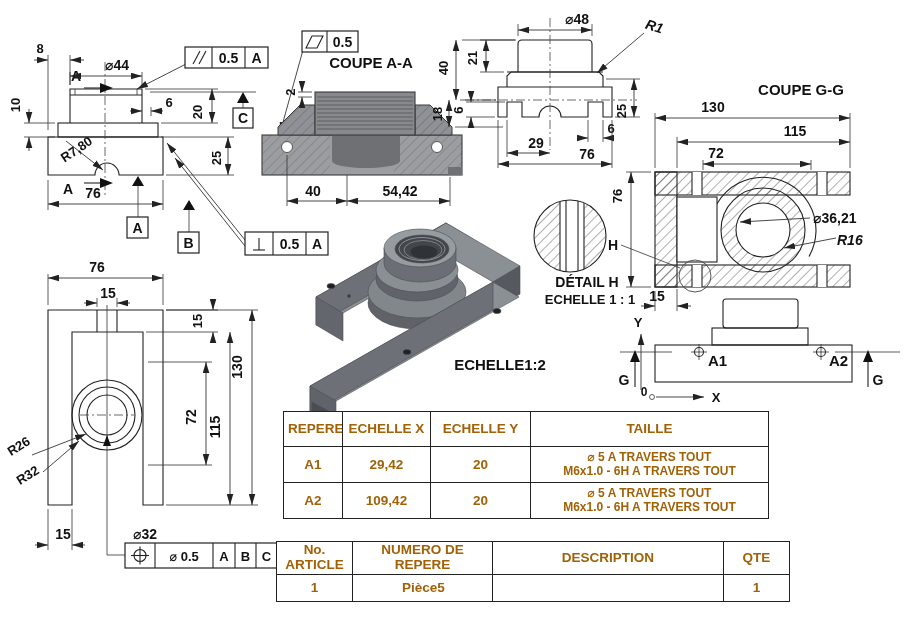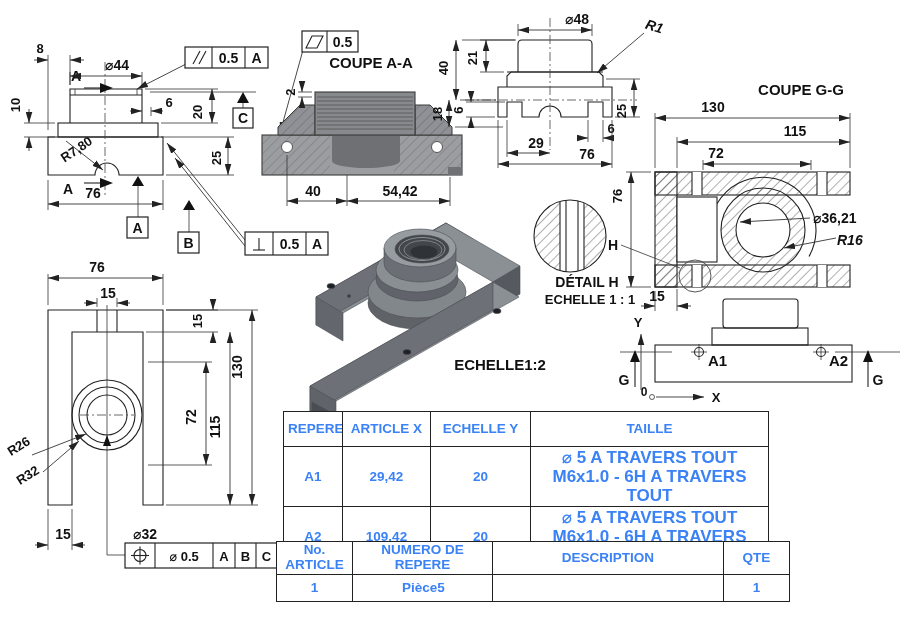--- a/index.html
+++ b/index.html
@@ -13,24 +13,24 @@
   .thin{stroke:#333;stroke-width:0.8;fill:none;}
   .dl{stroke:#333;stroke-width:0.9;fill:none;marker-start:url(#ah);marker-end:url(#ah);}
   .se{stroke:#333;stroke-width:0.9;fill:none;marker-end:url(#ah);}
   .cl{stroke:#444;stroke-width:0.8;fill:none;stroke-dasharray:9 3 2 3;}
   .fcf{fill:#fff;stroke:#222;stroke-width:1.2;}
   .datumbox{fill:#fff;stroke:#222;stroke-width:1.2;}
   .tri{fill:#111;}
   table{border-collapse:collapse;table-layout:fixed;}
   .dtab{position:absolute;background:#fff;}
   .dtab td{border:1.5px solid #222;text-align:center;vertical-align:middle;
-           font-weight:bold;color:#3b82f6;padding:1px 4px;overflow:hidden;margin-left:36px;}
+           font-weight:bold;color:#a16207;padding:1px 4px;overflow:hidden;margin-left:36px;}
   #holetable{left:283px;top:411px;width:485px;}
   #holetable td{font-size:13.5px;line-height:1.12;}
-  #holetable .sz{font-size:17px;}
+  #holetable .sz{font-size:12px;}
   #bomtable{left:276px;top:541px;width:513px;}
   #bomtable td{font-size:13.5px;line-height:1.1;}
   .left{text-align:right;padding-left:6px !important;}
 </style>
 </head>
 <body>
 
 <div id="sheet">
 <svg width="905" height="640" viewBox="0 0 905 640">
   <defs>
@@ -467,21 +467,21 @@
 <table id="holetable" class="dtab">
   <colgroup>
         <col style="width:59px">
         <col style="width:88px">
         <col style="width:100px">
         <col style="width:238px">
       </colgroup>
   <tbody>
         <tr>
     <td style="height:32px">REPERE</td>
-    <td>ARTICLE X</td>
+    <td>ECHELLE X</td>
     <td>ECHELLE Y</td>
     <td>TAILLE</td>
   </tr>
   <tr>
     <td style="height:33px">A1</td>
     <td>29,42</td>
     <td>20</td>
     <td class="sz">
             <div>⌀ 5 A TRAVERS TOUT</div>
             <div>M6x1.0 - 6H A TRAVERS TOUT</div>

